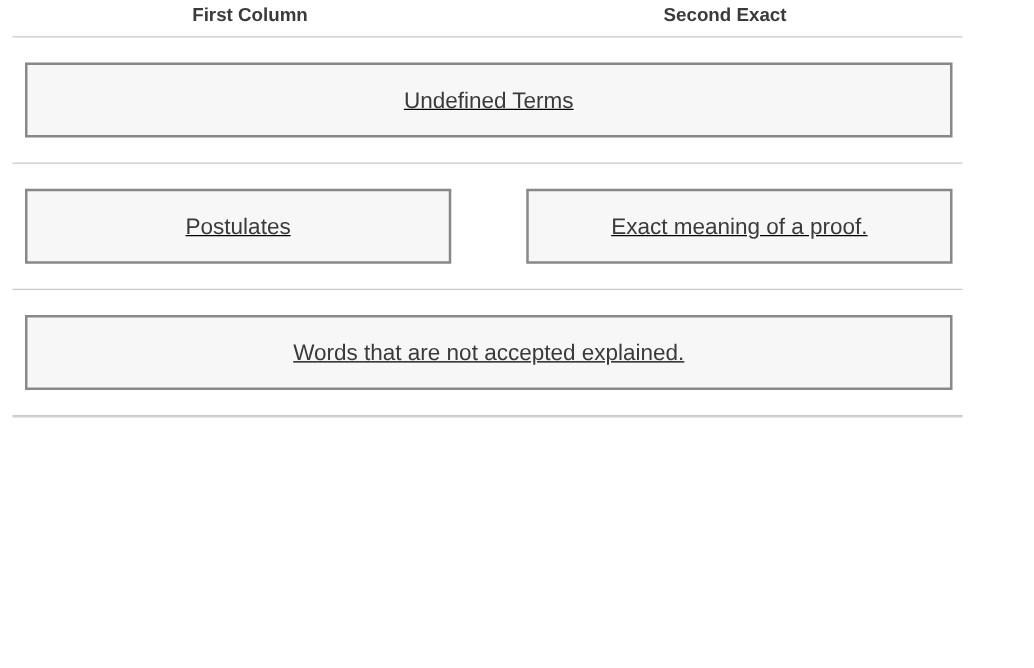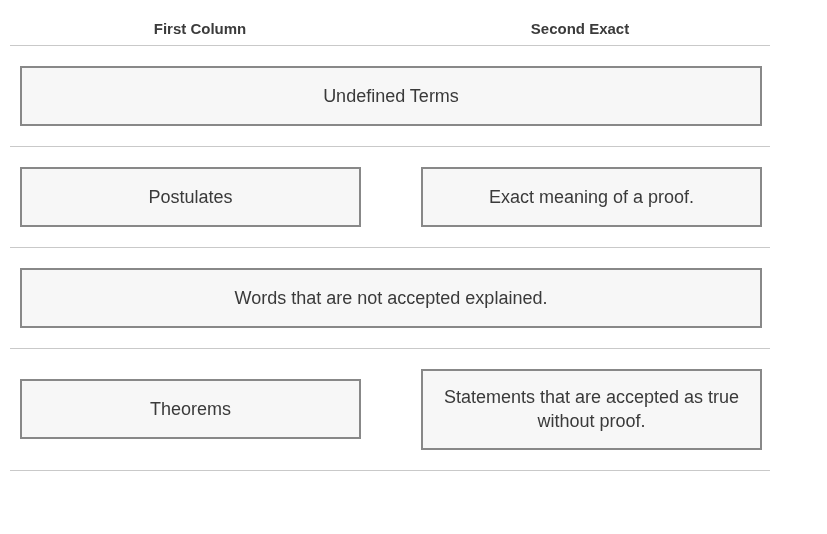--- a/index.html
+++ b/index.html
@@ -10,21 +10,21 @@
     body {
       font-family: -apple-system, BlinkMacSystemFont, "Helvetica Neue", Arial, sans-serif;
       background: #ffffff;
       width: 827px;
       height: 534px;
       padding: 0;
     }
     .wrapper {
       width: 760px;
       margin-left: 10px;
-      padding-top: 20px;
+      padding-top: 4px;
     }
     .header-row {
       display: flex;
       padding-bottom: 8px;
     }
     .header-cell {
       flex: 1;
       text-align: center;
       font-weight: 700;
       font-size: 15px;
@@ -32,21 +32,22 @@
     }
     .divider {
       border: none;
       border-top: 1px solid #c9c9c9;
       margin: 0;
     }
     .match-row {
       display: flex;
       gap: 60px;
       padding: 20px 8px 20px 10px;
-      align-items: center;
+      align-items: flex-start;
+      text-decoration: underline;
     }
     .match-card {
       flex: 1;
       background: #f7f7f7;
       border: 2px solid #888888;
       min-height: 60px;
       display: flex;
       align-items: center;
       justify-content: center;
       text-align: center;
@@ -78,19 +79,15 @@
     <div class="match-card">Postulates</div>
     <div class="match-card">Exact meaning of a proof.</div>
   </div>
   <hr class="divider">
 
   <div class="match-row">
     <div class="match-card">Words that are not accepted explained.</div>
   </div>
   <hr class="divider">
 
-  <div class="match-row">
-    <div class="match-card">Theorems</div>
-    <div class="match-card">Statements that are accepted as true without proof.</div>
-  </div>
   <hr class="divider">
 
 </div>
 
 </body></html>

